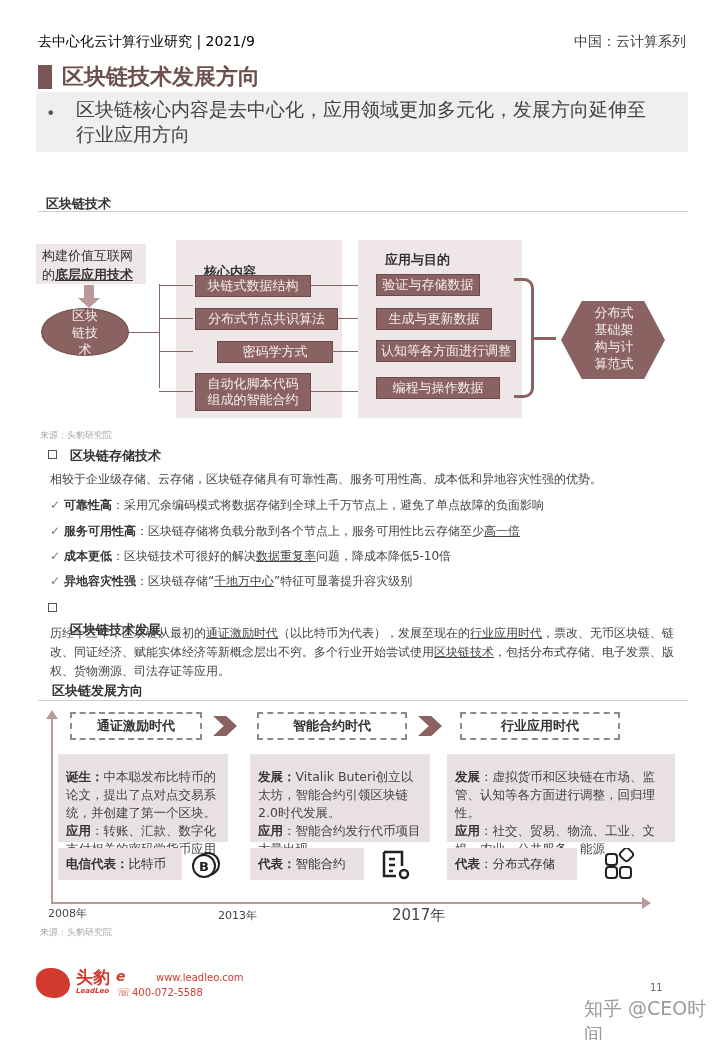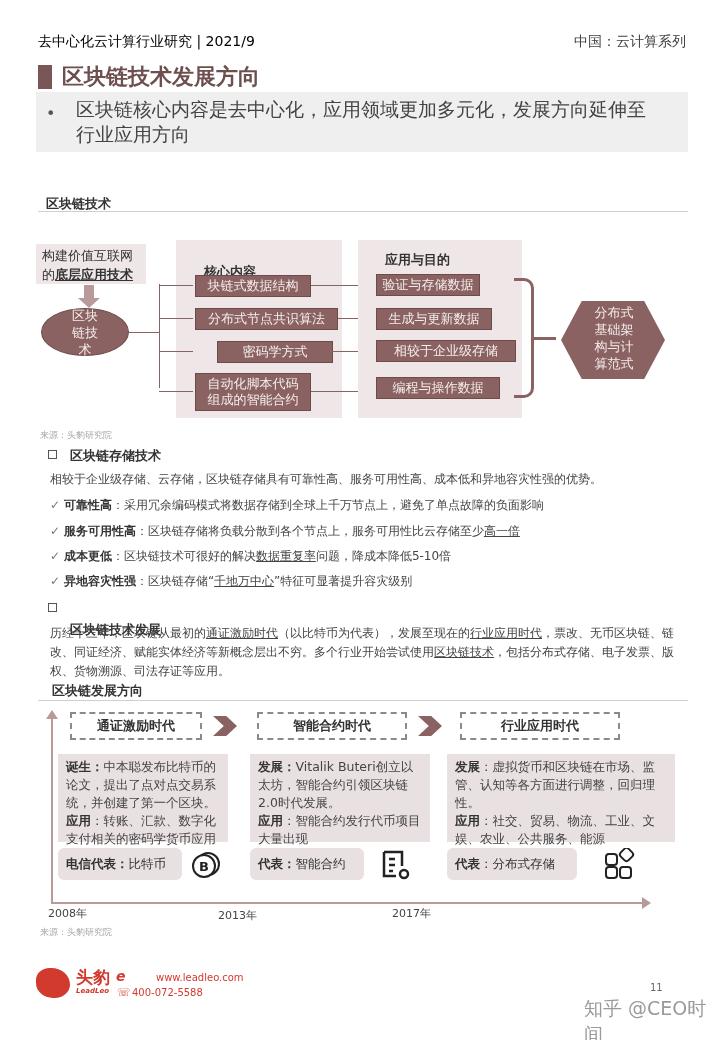--- a/index.html
+++ b/index.html
@@ -15,22 +15,22 @@
   .sec-head { font-size: 13px; font-weight: bold; color: #333; }
   .rule { height: 1px; background: #cfcfcf; }
   .panel { background: #efe7e7; }
   .pill { background: #8b6262; color: #f5eded; font-size: 13px; text-align: center; border: 1px solid #6e4a4a; display: flex; align-items: center; justify-content: center; line-height: 16px; }
   .src { font-size: 9px; color: #aaa; }
   .p-text { font-size: 12px; color: #444; line-height: 21px; }
   .bold { font-weight: bold; color: #333; }
   .u { text-decoration: underline; }
   .line { background: #8b6262; }
   .era { border: 2px dashed #8a8a8a; font-size: 13px; font-weight: bold; color: #333; display: flex; align-items: center; justify-content: center; }
-  .card { background: #e9e1e1; font-size: 12.5px; line-height: 18px; color: #444; padding: 4px 8px; }
-  .rep { background: #e9e1e1; font-size: 12.5px; color: #333; display: flex; align-items: center; padding-left: 8px; border-radius: 6px; }
+  .card { background: #e9e1e1; font-size: 12.5px; line-height: 18px; color: #444; padding: 14px 8px; }
+  .rep { background: #e9e1e1; font-size: 12.5px; color: #333; display: flex; align-items: center; padding-left: 8px; }
 </style>
 </head>
 <body>
 
 <div class="abs hdr-left">去中心化云计算行业研究 | 2021/9</div>
 <div class="abs hdr-right">中国：云计算系列</div>
 
 <div class="abs title-bar"></div>
 <div class="abs title">区块链技术发展方向</div>
 
@@ -69,21 +69,21 @@
 
 <div class="abs line" style="left:311px;top:285px;width:64px;height:1px;"></div>
 <div class="abs line" style="left:338px;top:318px;width:37px;height:1px;"></div>
 <div class="abs line" style="left:311px;top:351px;width:64px;height:1px;"></div>
 <div class="abs line" style="left:311px;top:391px;width:64px;height:1px;"></div>
 
 <div class="abs panel" style="left:358px;top:240px;width:164px;height:178px;"></div>
 <div class="abs sec-head" style="left:385px;top:251px;">应用与目的</div>
 <div class="abs pill" style="left:376px;top:274px;width:104px;height:22px;">验证与存储数据</div>
 <div class="abs pill" style="left:376px;top:308px;width:116px;height:22px;">生成与更新数据</div>
-<div class="abs pill" style="left:376px;top:340px;width:140px;height:22px;">相较于企业级存储</div>
+<div class="abs pill" style="left:376px;top:340px;width:140px;height:22px;">认知等各方面进行调整</div>
 <div class="abs pill" style="left:376px;top:377px;width:124px;height:22px;">编程与操作数据</div>
 
 <div class="abs" style="left:514px;top:278px;width:20px;height:120px;border:3px solid #8b6262;border-left:none;border-radius:0 10px 10px 0;"></div>
 <div class="abs line" style="left:534px;top:337px;width:22px;height:3px;"></div>
 
 <div class="abs" style="left:561px;top:301px;width:104px;height:78px;background:#8b6262;clip-path:polygon(20% 0,80% 0,100% 50%,80% 100%,20% 100%,0 50%);"></div>
 <div class="abs" style="left:592px;top:304px;width:44px;font-size:13px;line-height:17px;color:#f5eded;text-align:center;">分布式基础架构与计算范式</div>
 
 <div class="abs src" style="left:40px;top:429px;">来源：头豹研究院</div>
 
@@ -172,21 +172,21 @@
   <svg width="32" height="32" viewBox="0 0 32 32">
       <rect x="2" y="6" width="11" height="11" rx="3" fill="none" stroke="#222" stroke-width="2"></rect>
       <rect x="17" y="1" width="11" height="11" rx="3" fill="none" stroke="#222" stroke-width="2" transform="rotate(45 22.5 6.5)"></rect>
       <rect x="2" y="19" width="11" height="11" rx="3" fill="none" stroke="#222" stroke-width="2"></rect>
       <rect x="16" y="19" width="11" height="11" rx="3" fill="none" stroke="#222" stroke-width="2"></rect>
     </svg>
 </div>
 
 <div class="abs" style="left:48px;top:906px;font-size:11px;color:#444;">2008年</div>
 <div class="abs" style="left:218px;top:908px;font-size:11px;color:#444;">2013年</div>
-<div class="abs" style="left:392px;top:906px;font-size:11px;color:#444;">2017年</div>
+<div class="abs" style="left:392px;top:906px;font-size:15px;color:#444;">2017年</div>
 <div class="abs src" style="left:40px;top:926px;">来源：头豹研究院</div>
 
 <div class="abs" style="left:36px;top:968px;width:34px;height:30px;background:#d23a2e;border-radius:40% 55% 45% 50%;"></div>
 <div class="abs" style="left:76px;top:966px;font-size:17px;font-weight:bold;color:#d23a2e;">头豹</div>
 <div class="abs" style="left:76px;top:987px;font-size:7px;font-style:italic;font-weight:bold;color:#d23a2e;">LeadLeo</div>
 <div class="abs" style="left:116px;top:968px;font-size:14px;font-weight:bold;font-style:italic;color:#d23a2e;">e</div>
 <div class="abs" style="left:132px;top:972px;font-size:10px;color:#d23a2e;margin-left:24px;">www.leadleo.com</div>
 <div class="abs" style="left:117px;top:986px;font-size:11px;color:#d23a2e;">☏</div>
 <div class="abs" style="left:132px;top:987px;font-size:10px;color:#d23a2e;">400-072-5588</div>
 

